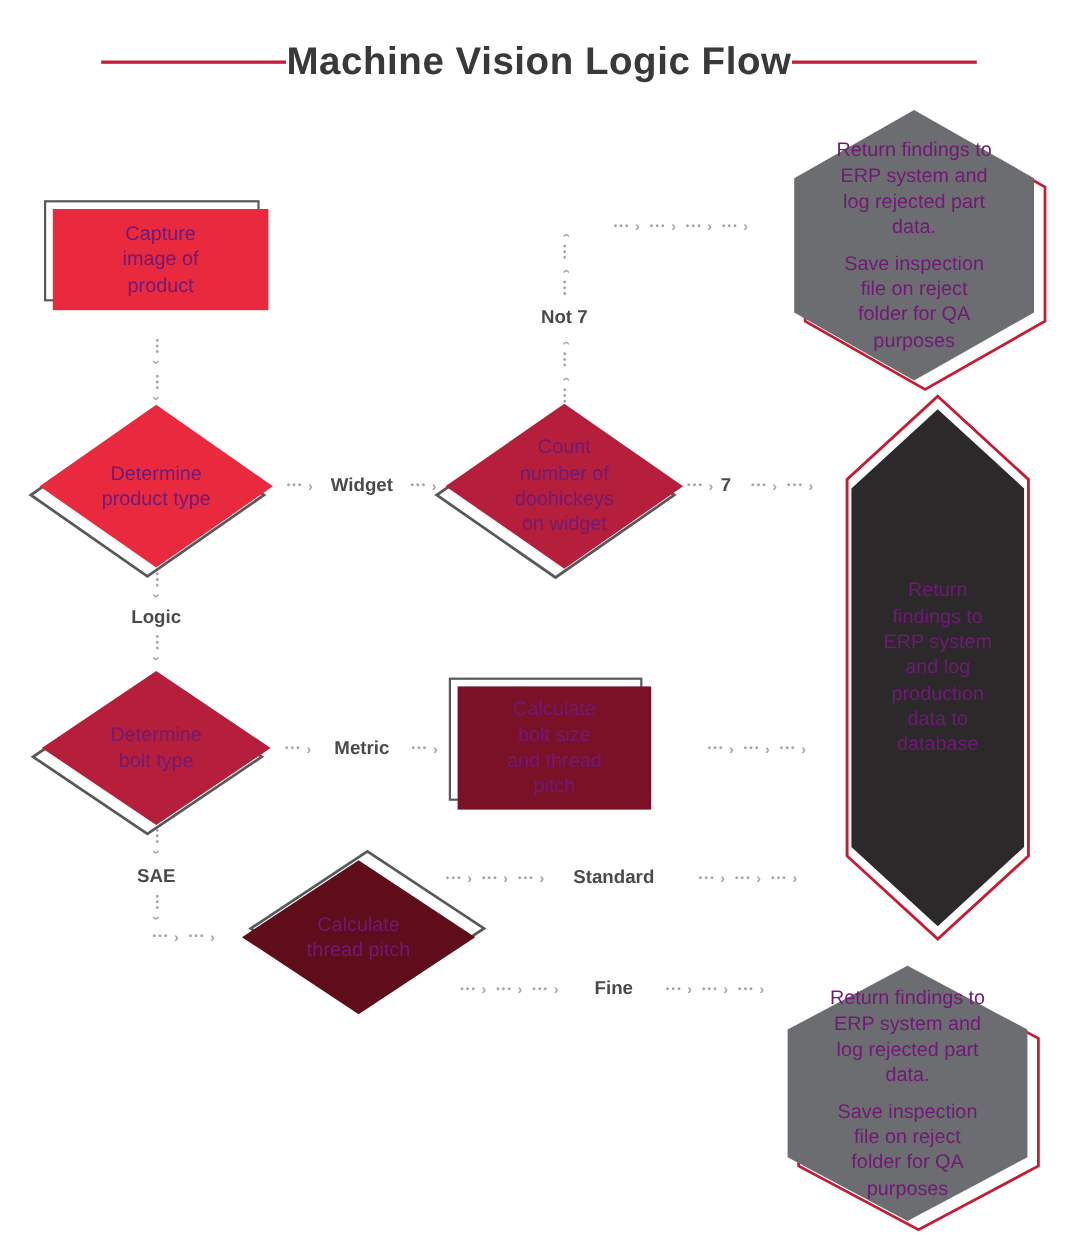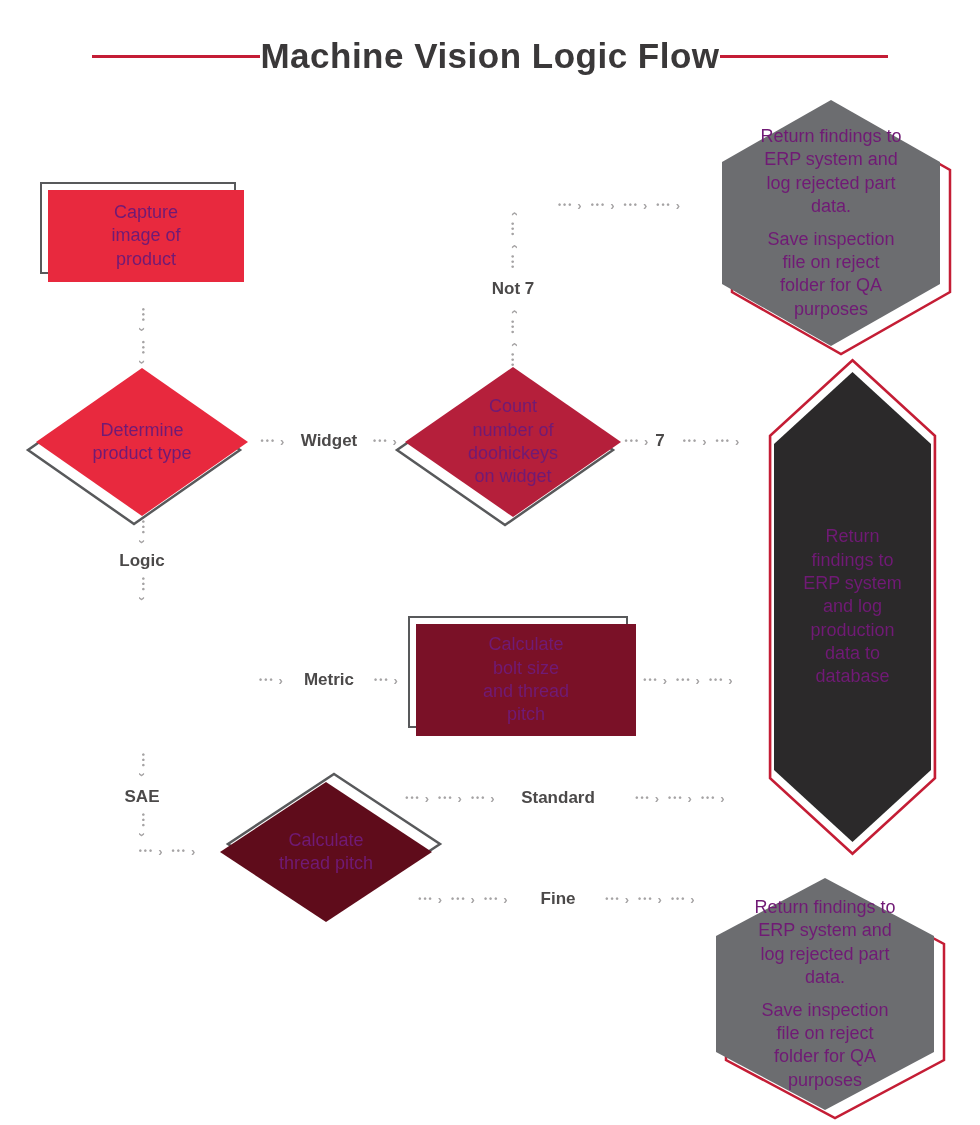--- a/index.html
+++ b/index.html
@@ -106,22 +106,31 @@
   <div class="node" style="left:753px;top:372px;width:157px;height:470px;margin-left:21px;">
     <svg class="shape" viewBox="0 0 157 470">
       <polygon class="oline-red" points="78.5,0 157,72 157,398 78.5,470 0,398 0,72" transform="translate(78.5,235) scale(1.05) translate(-78.5,-235)"></polygon>
       <polygon points="78.5,0 157,72 157,398 78.5,470 0,398 0,72" fill="#2B292A"></polygon>
     </svg>
     <div class="ntext">
         <span class="txt" style="max-width:112px;">Return findings to ERP system and log production data to database</span>
       </div>
   </div>
 
-
-  <div class="node" style="left:416px;top:624px;width:220px;height:112px;">
+  <div class="node" style="left:38px;top:610px;width:208px;height:140px;">
+    <svg class="shape" viewBox="0 0 208 140">
+      <polygon class="oline-gray" points="104,0 208,70 104,140 0,70" transform="translate(-8,8)"></polygon>
+      <polygon points="104,0 208,70 104,140 0,70" fill="#B51F3B"></polygon>
+    </svg>
+    <div class="ntext">
+        <span class="txt" style="max-width:95px;">Determine bolt type</span>
+      </div>
+  </div>
+
+  <div class="node" style="left:416px;top:624px;width:176px;height:112px;">
     <div class="rect-outline"></div>
     <div class="rect-fill" style="background:#7A1127;"></div>
     <div class="ntext">
         <span class="txt" style="max-width:98px;">Calculate bolt size and thread pitch</span>
       </div>
   </div>
 
   <div class="node" style="left:220px;top:782px;width:212px;height:140px;">
     <svg class="shape" viewBox="0 0 212 140">
       <polygon class="oline-gray" points="106,0 212,70 106,140 0,70" transform="translate(8,-8)"></polygon>

